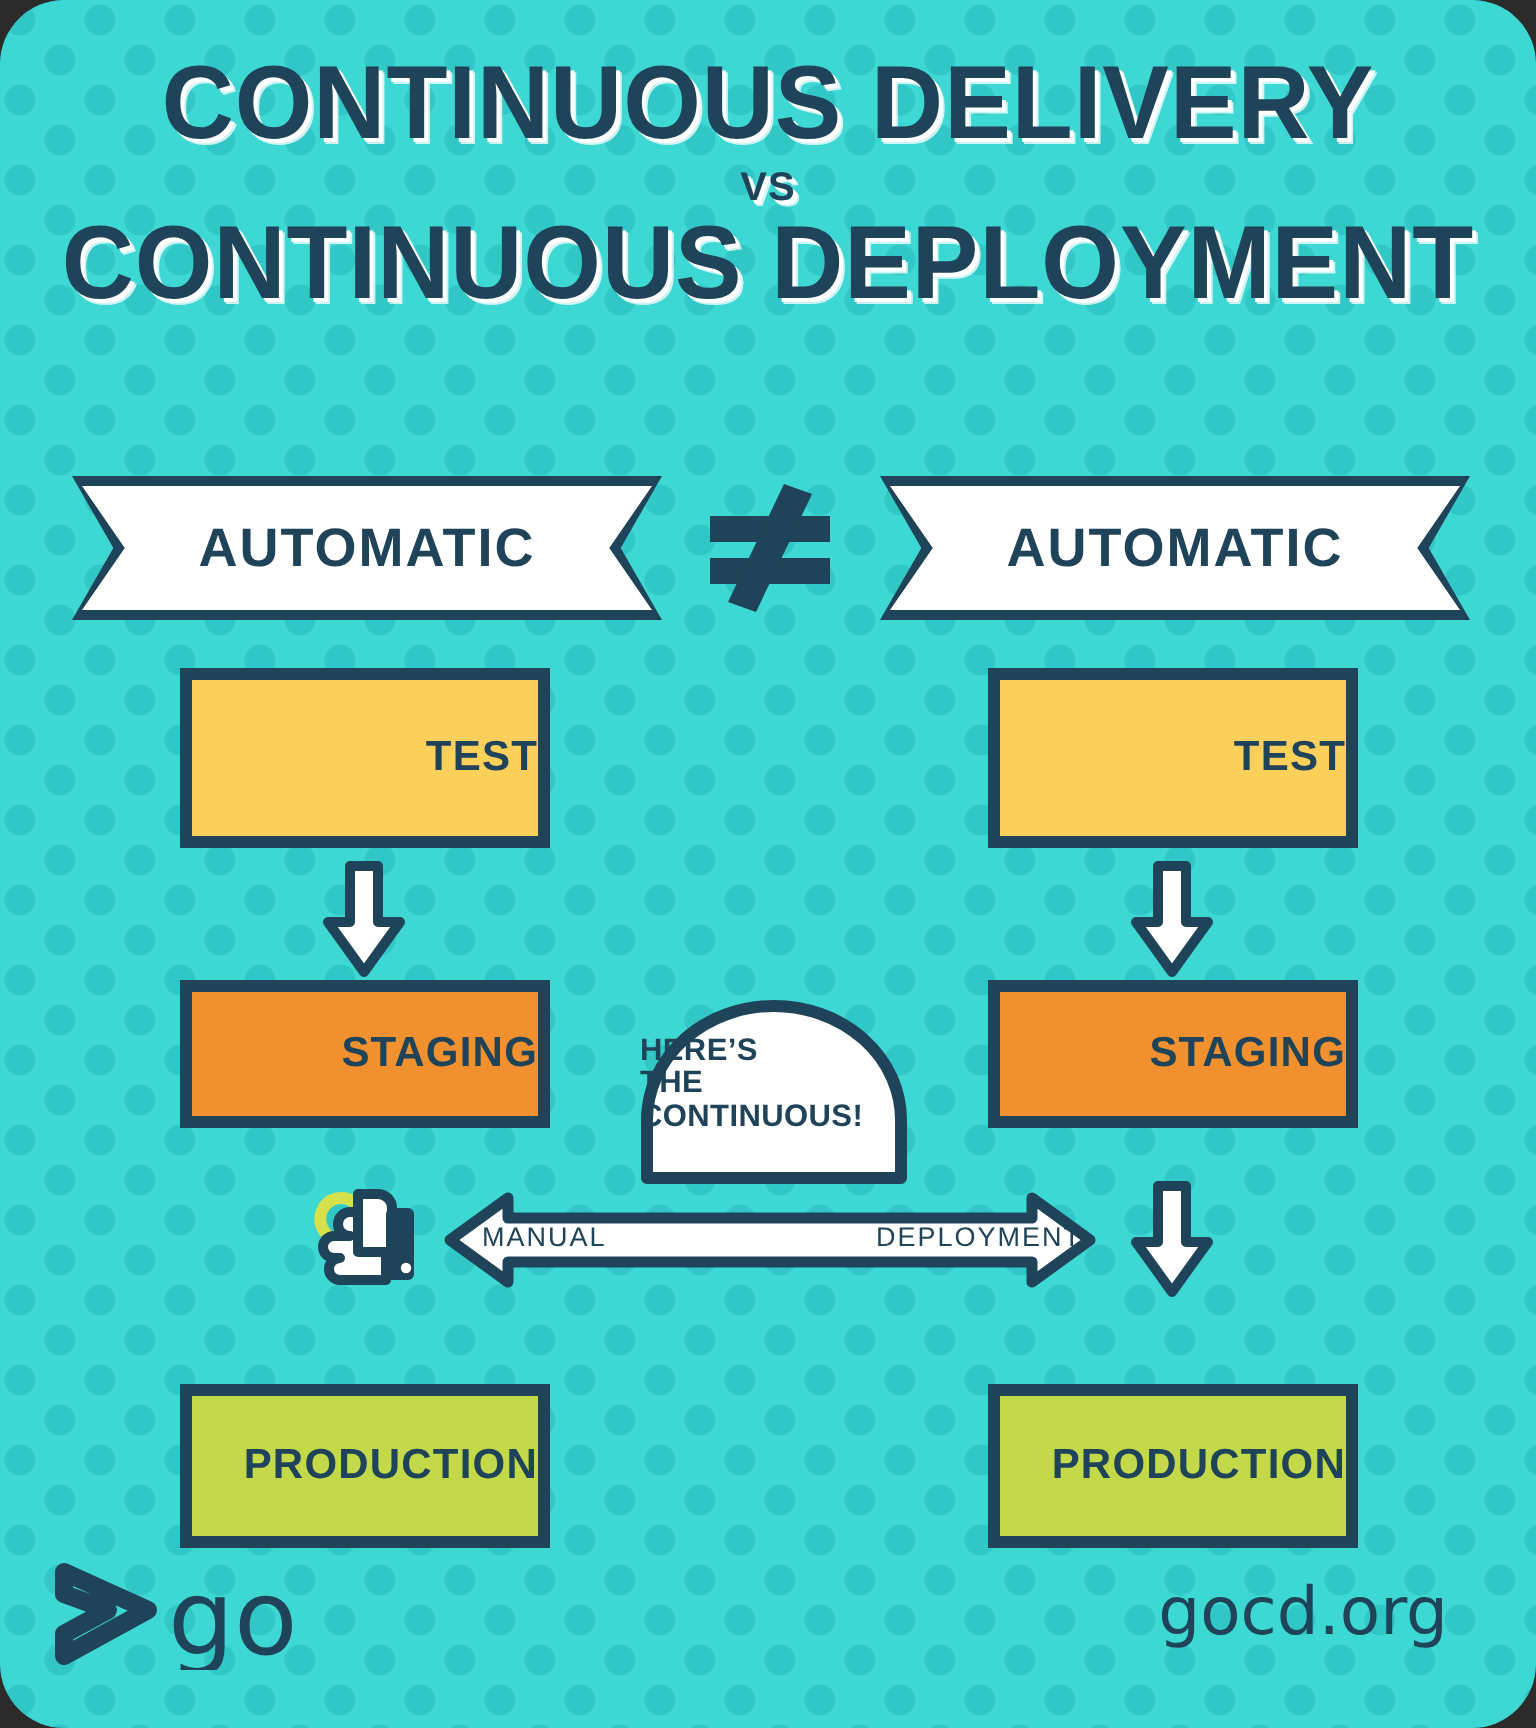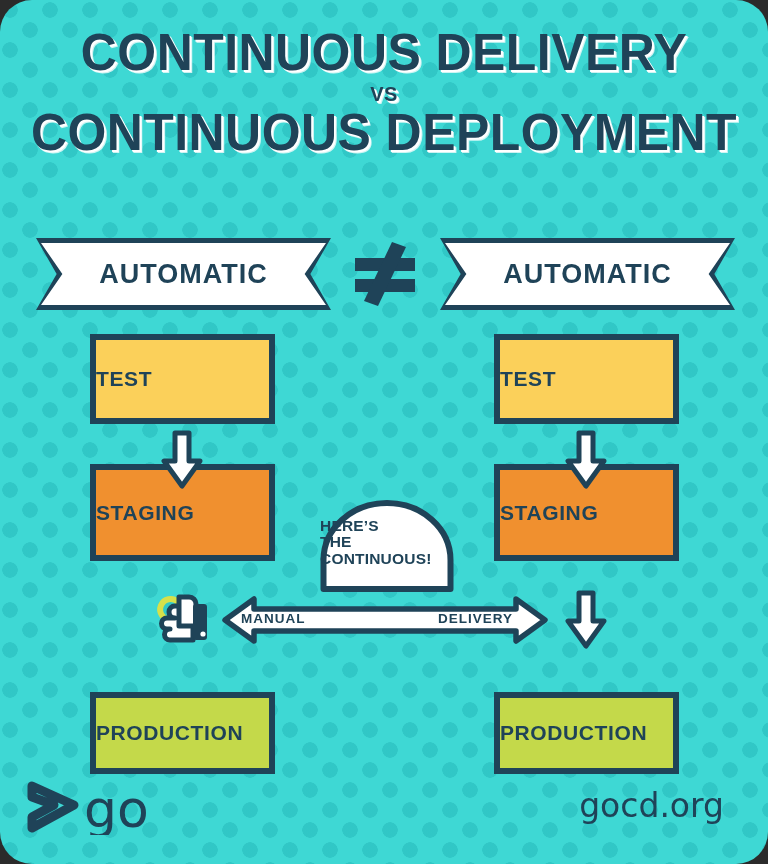--- a/index.html
+++ b/index.html
@@ -89,34 +89,34 @@
     height: 72px;
   }
 
   
   .stage-box {
     position: absolute;
     border: 6px solid #1f4358;
     box-sizing: border-box;
     display: flex;
     align-items: center;
-    justify-content: flex-start;
+    justify-content: flex-end;
   }
   .stage-label {
     color: #1f4358;
     font-size: 21px;
     font-weight: bold;
     font-stretch: condensed;
     letter-spacing: 0.6px;
     white-space: nowrap;
   }
   .col-left  { left: 90px; width: 185px; }
   .col-right { left: 494px; width: 185px; }
   .row-test       { top: 334px; height: 90px; }
-  .row-staging    { top: 464px; height: 97px; }
+  .row-staging    { top: 490px; height: 74px; }
   .row-production { top: 692px; height: 82px; }
 
   
   .down-arrow {
     position: absolute;
     width: 42px;
     height: 60px;
   }
   #arrow-left-test-staging  { left: 161px; top: 430px; }
   #arrow-right-test-staging { left: 565px; top: 430px; }
@@ -150,21 +150,21 @@
     left: 222px;
     top: 596px;
     width: 326px;
     height: 48px;
   }
   #manual-label, #automatic-label {
     position: absolute;
     top: 611px;
     color: #1f4358;
     font-size: 13.5px;
-    font-weight: bold;
+    font-weight: normal;
     font-stretch: condensed;
     letter-spacing: 1px;
     white-space: nowrap;
   }
   #manual-label { left: 241px; }
   #automatic-label { left: 438px; }
 
   
   #hand-icon {
     position: absolute;
@@ -257,21 +257,21 @@
   <div id="dome-text">
     <div>HERE’S</div>
     <div>THE</div>
     <div>CONTINUOUS!</div>
   </div>
 
   <svg id="manual-automatic-bar" viewBox="0 0 326 48">
     <polygon points="3,24 32,3 32,13 294,13 294,3 323,24 294,45 294,35 32,35 32,45" fill="#ffffff" stroke="#1f4358" stroke-width="5.5" stroke-linejoin="round"></polygon>
   </svg>
   <div id="manual-label">MANUAL</div>
-  <div id="automatic-label">DELIVERY</div>
+  <div id="automatic-label">DEPLOYMENT</div>
 
   <svg id="hand-icon" viewBox="0 0 62 56">
     <path d="M22,28 a10.5,10.5 0 1 1 7,-18" fill="none" stroke="#d6e04a" stroke-width="6" stroke-linecap="round"></path>
     <path d="M44,14 L26,14 a6,6 0 0 0 0,12 L18,26 a5.5,5.5 0 0 0 0,11
              L21,37 a5.5,5.5 0 0 0 0,11 L44,48 Z" fill="#ffffff" stroke="#1f4358" stroke-width="5" stroke-linejoin="round"></path>
     <path d="M30,5 L40,5 a7,7 0 0 1 7,7 L47,34 L30,34 Z" fill="#ffffff" stroke="#1f4358" stroke-width="5" stroke-linejoin="round"></path>
     <rect x="44" y="12" width="14" height="36" rx="3" fill="#1f4358"></rect>
     <circle cx="54" cy="42" r="2.6" fill="#ffffff"></circle>
   </svg>
 

